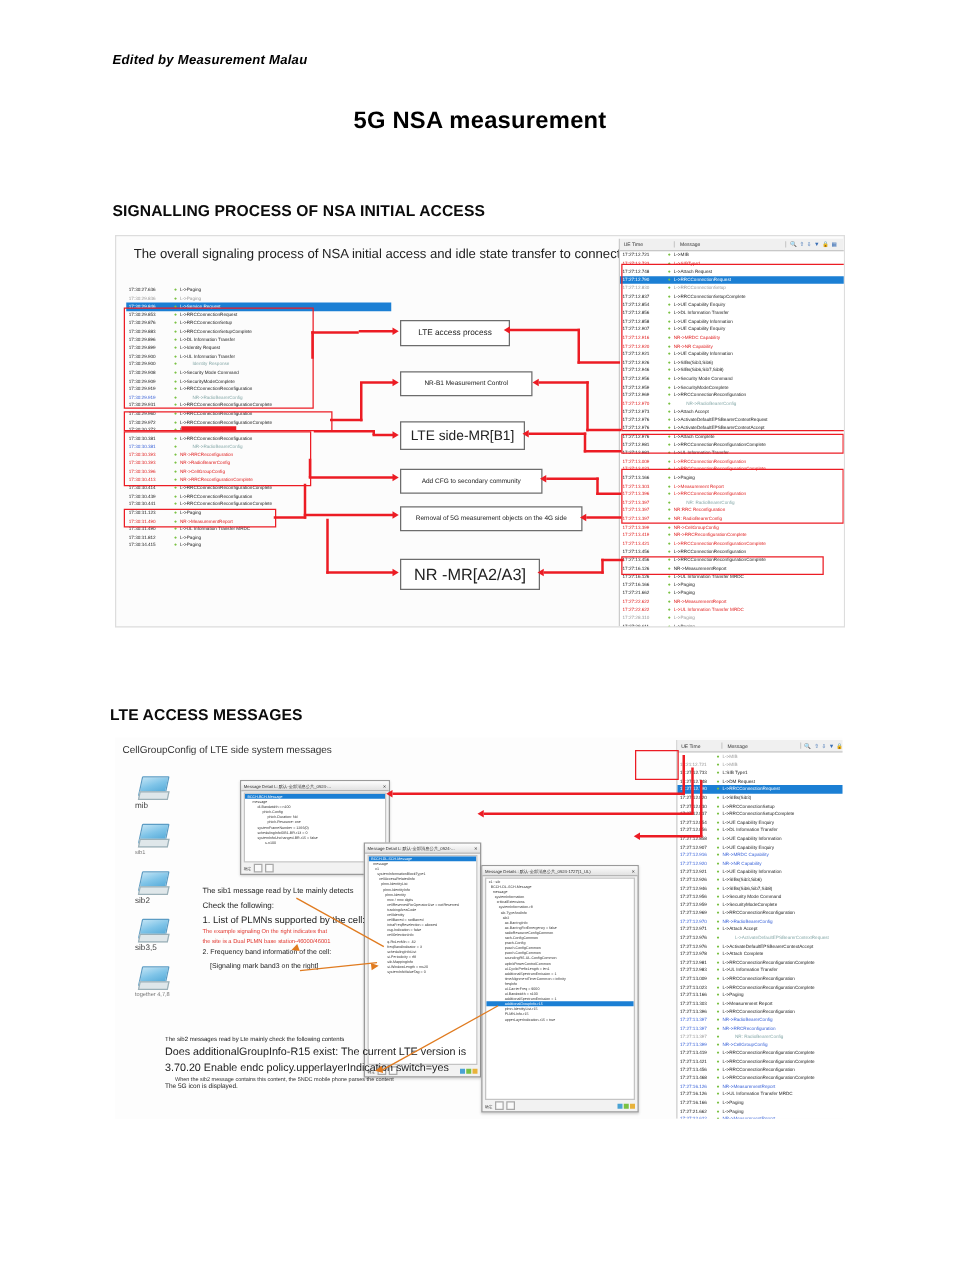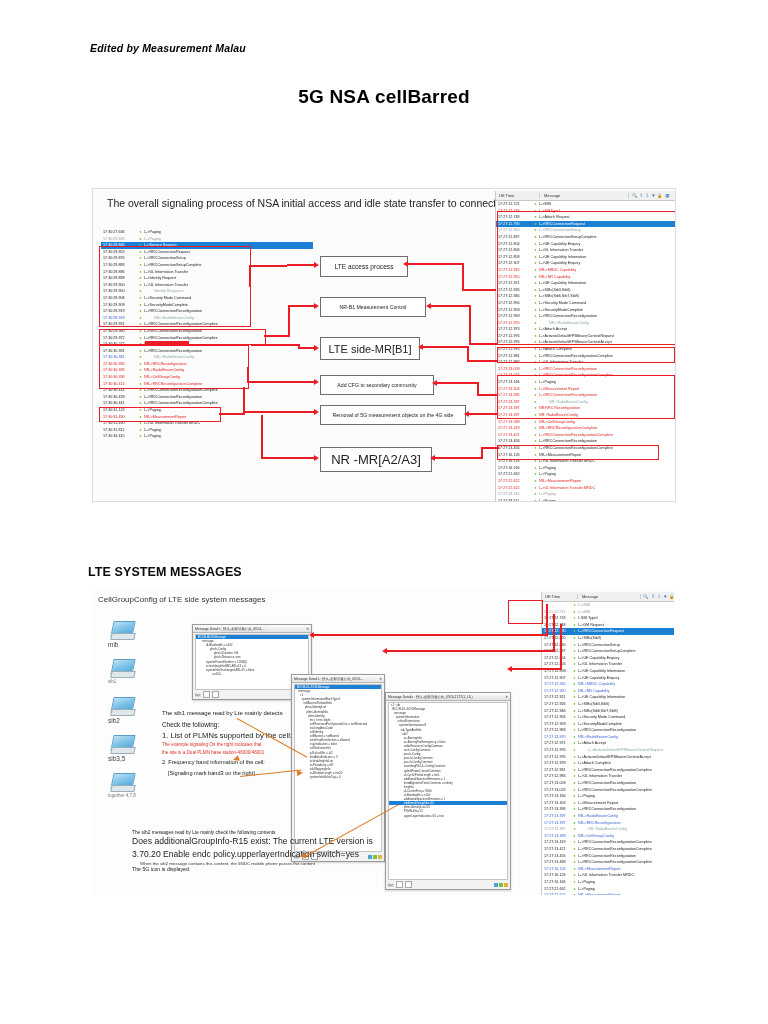--- a/index.html
+++ b/index.html
@@ -156,22 +156,23 @@
   .ol { position:absolute; background:#e07b20; }
   .oarrow { position:absolute; width:0;height:0;
             border-top:3px solid transparent;border-bottom:3px solid transparent;}
 </style>
 </head>
 <body>
 
 <div class="page">
 
   <div class="byline">Edited by Measurement Malau</div>
-  <div class="doc-title">5G NSA cellBarred</div>
-
+  <div class="doc-title">5G NSA measurement</div>
+
+  <div class="sec-head" id="sec1">SIGNALLING PROCESS OF NSA INITIAL ACCESS</div>
 
   <div class="fig1">
 
     <div class="fig1-title">The overall signaling process of NSA initial access and idle state transfer to connected state</div>
 
     <div class="trace-left" id="f1-left">
         <div class="tr-row ">
           <span class="tr-time" style="width: 34px;">17:30:27.636</span>
           <span class="tr-dot dot-g">●</span>
           <span class="tr-msg">L-&gt;Paging</span>
@@ -655,21 +656,21 @@
 
     <div class="rl" style="left:376px; top:224px; width:28px; height:2px;"></div>
     <div class="arrow-l" style="left:371px; top:222px;"></div>
 
     <div class="rl" style="left:342px; top:268px; width:48px; height:2px;"></div>
     <div class="arrow-l" style="left:337px; top:266px;"></div>
     <div class="rl" style="left:388px; top:258px; width:2px; height:12px;"></div>
     <div class="rl" style="left:388px; top:258px; width:18px; height:2px;"></div>
   </div>
 
-  <div class="sec-head" id="sec2">LTE SYSTEM MESSAGES</div>
+  <div class="sec-head" id="sec2">LTE ACCESS MESSAGES</div>
 
   <div class="fig2">
 
     <div class="fig2-title">CellGroupConfig of LTE side system messages</div>
 
     <div id="f2-icons">
         <div class="ue-icon" style="left: 18px; top: 30px;">
           <span class="body"></span>
           <span class="base"></span>
         </div>

